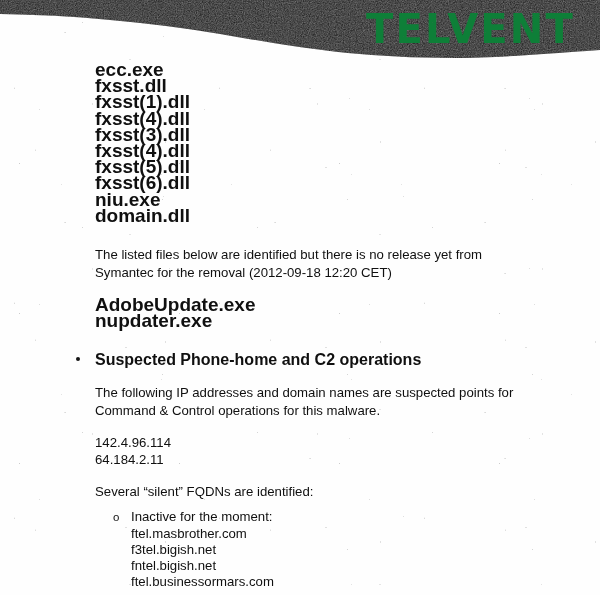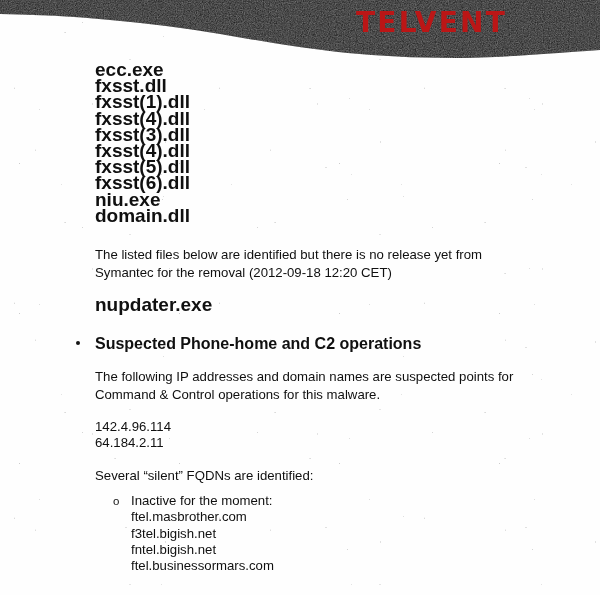--- a/index.html
+++ b/index.html
@@ -55,25 +55,25 @@
     top: 0;
     left: 0;
     width: 600px;
     height: 72px;
   }
   #header-banner svg { display: block; }
 
   #logo-wordmark {
     position: absolute;
     top: 9px;
-    left: 356px;
-    font-size: 28px;
+    left: 366px;
+    font-size: 40px;
     font-weight: bold;
     letter-spacing: 2.2px;
-    color: #b91c1c;
+    color: #15803d;
     font-family: "DejaVu Sans", sans-serif;
     line-height: 1;
     white-space: nowrap;
   }
 
   
   #doc-body {
     position: absolute;
     top: 62px;
     left: 0;
@@ -196,20 +196,21 @@
         <li class="line mono-name indent-1">domain.dll</li>
       </ul>
 
       <div class="gap-lg"></div>
 
       <p class="para block">The listed files below are identified but there is no release yet from Symantec for the removal (2012-09-18 12:20 CET)</p>
 
       <div class="gap-md"></div>
 
       <ul class="file-list">
+        <li class="line mono-name indent-1">AdobeUpdate.exe</li>
         <li class="line mono-name indent-1">nupdater.exe</li>
       </ul>
 
       <div class="gap-lg"></div>
 
       <div class="bullet-row">
         <span class="bullet-dot"></span>
         <span>Suspected Phone-home and C2 operations</span>
       </div>
 

